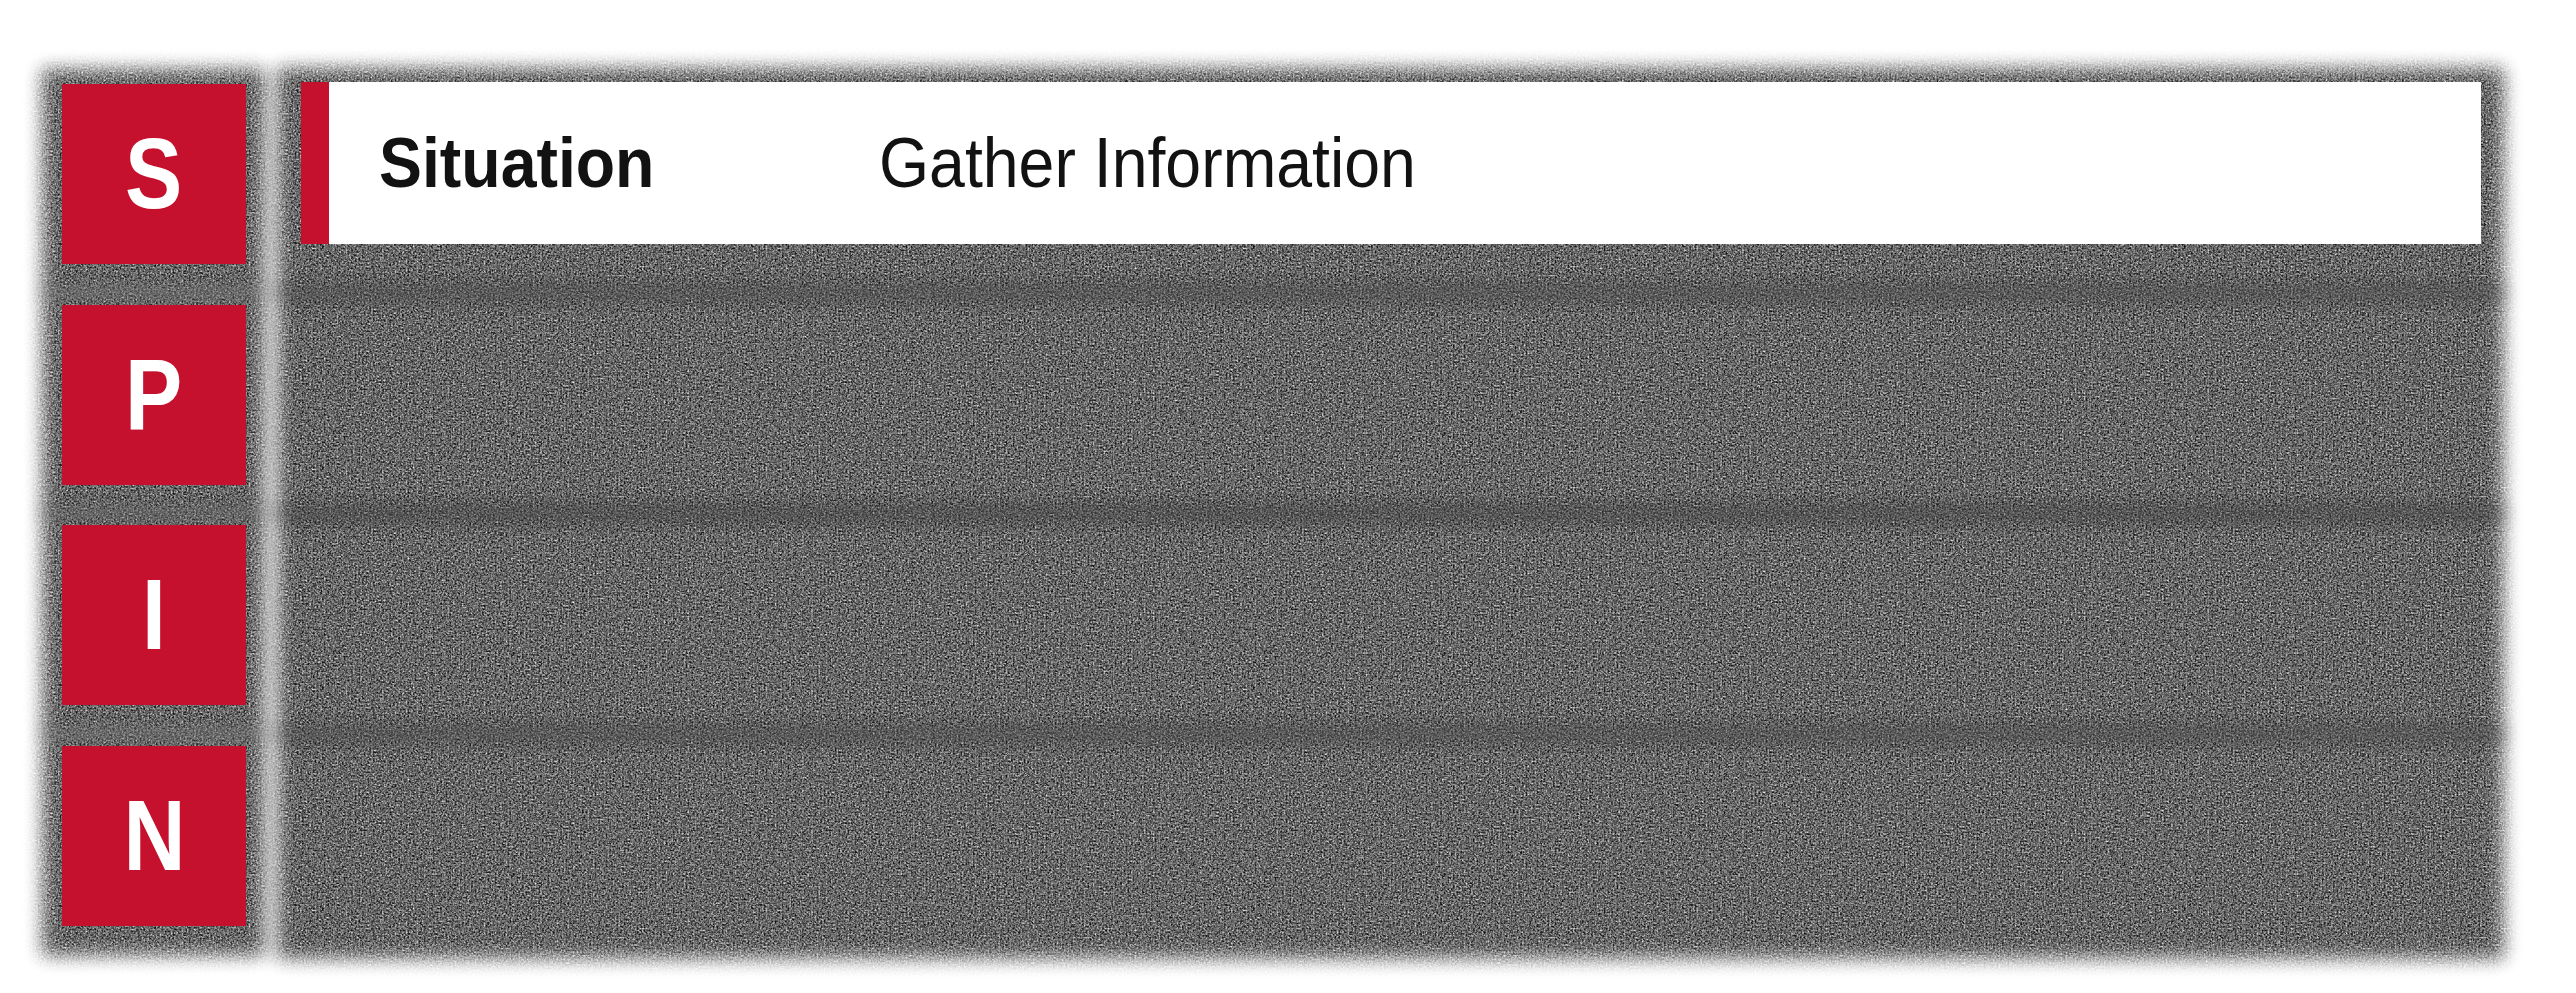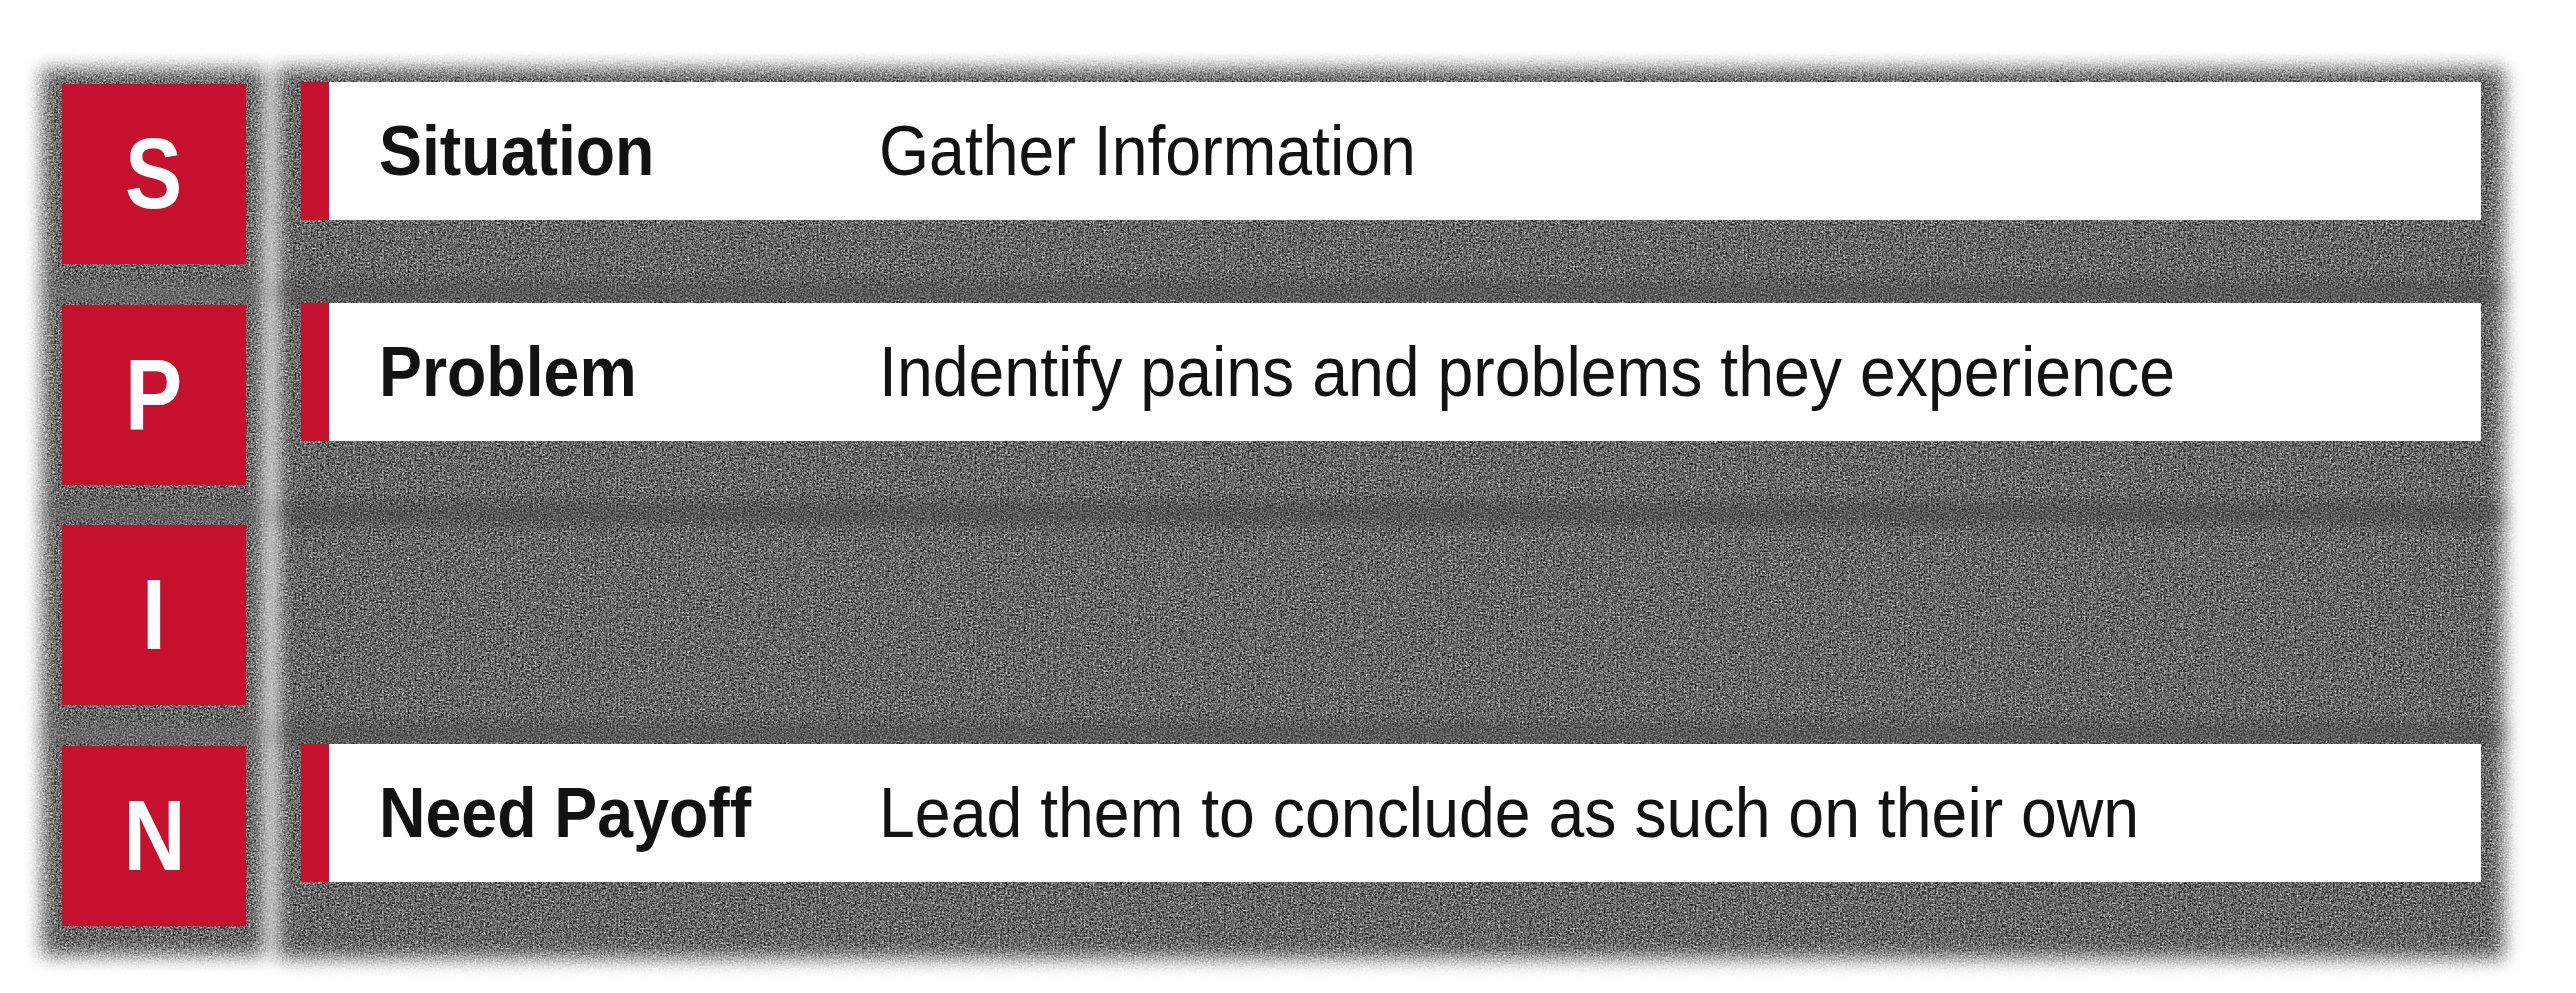--- a/index.html
+++ b/index.html
@@ -29,21 +29,21 @@
     position:absolute;left:62px;top:1.8px;width:184px;height:180px;
     background:var(--red);z-index:2;
     display:flex;align-items:center;justify-content:center;
   }
   .tile-letter{
     color:#ffffff;font-weight:700;font-size:101px;line-height:1;
     transform:scaleX(.85);
   }
 
   .card{
-    position:absolute;left:301px;top:0;width:2180px;height:138px;
+    position:absolute;left:301px;top:0;width:2180px;height:162px;
     background:var(--card-bg);border-left:28px solid var(--red);
     box-sizing:border-box;z-index:2;
   }
   .card-label{
     position:absolute;left:50px;top:50%;
     transform:translateY(-50%) scaleX(.92);transform-origin:left center;
     font-size:70px;font-weight:700;color:var(--ink);
     white-space:nowrap;line-height:1;
   }
   .card-desc{
@@ -83,40 +83,32 @@
       <span class="card-desc">Gather Information</span>
     </div>
   </div>
 
   <div class="row r1">
     <div class="spray spray-tile"></div>
     <div class="spray spray-card"></div>
     <div class="tile">
       <span class="tile-letter">P</span>
     </div>
-    <div class="card">
-      <span class="card-label">Problem</span>
-      <span class="card-desc">Indentify pains and problems they experience</span>
-    </div>
   </div>
 
   <div class="row r2">
     <div class="spray spray-tile"></div>
     <div class="spray spray-card"></div>
     <div class="tile">
       <span class="tile-letter">I</span>
     </div>
   </div>
 
   <div class="row r3">
     <div class="spray spray-tile"></div>
     <div class="spray spray-card"></div>
     <div class="tile">
       <span class="tile-letter">N</span>
     </div>
-    <div class="card">
-      <span class="card-label">Need Payoff</span>
-      <span class="card-desc">Lead them to conclude as such on their own</span>
-    </div>
   </div>
 
 </div>
 
 
 </body></html>

